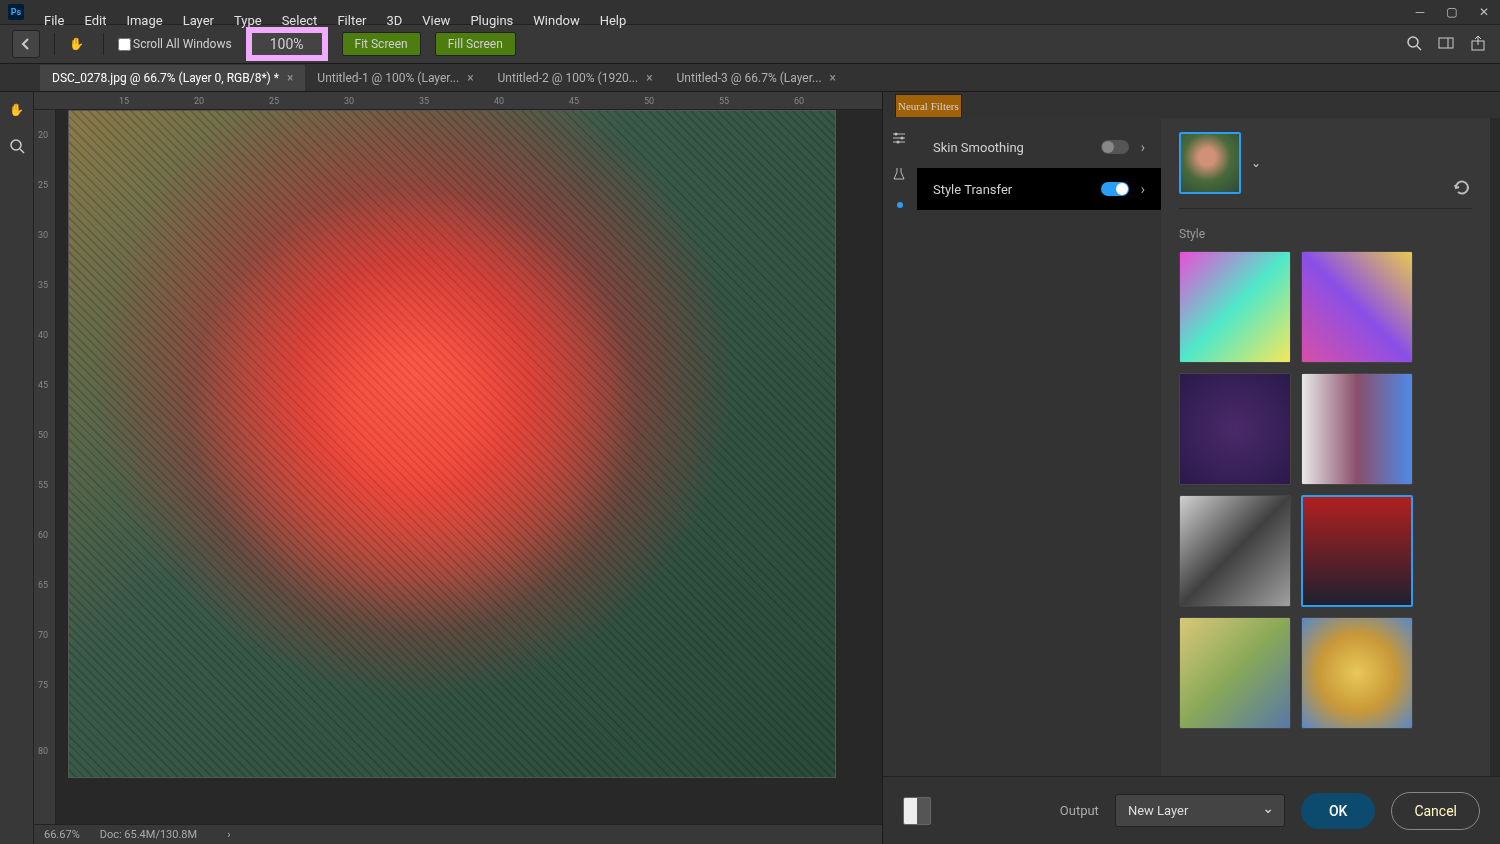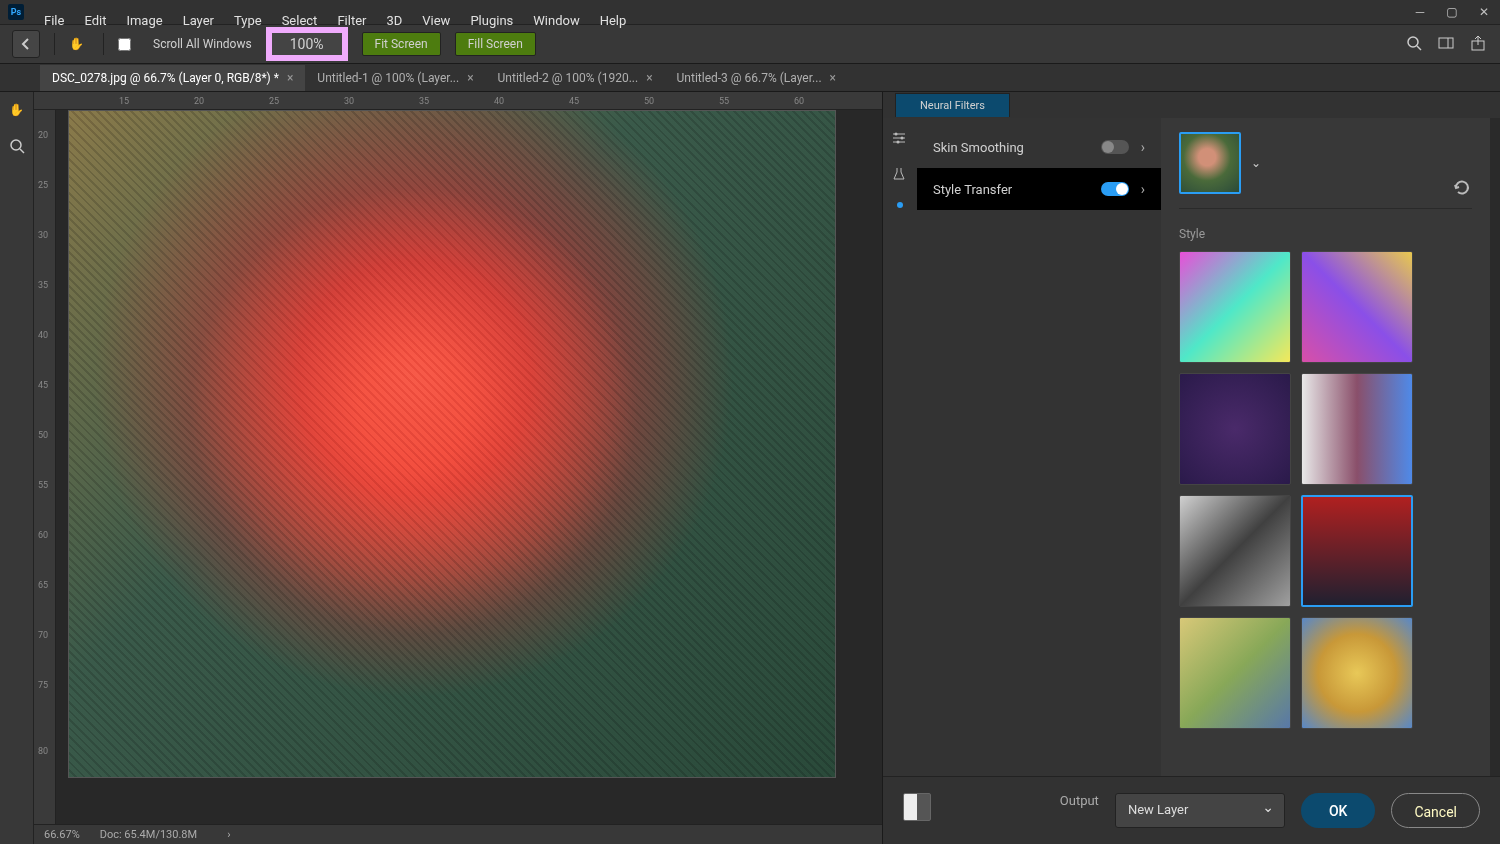--- a/index.html
+++ b/index.html
@@ -11,21 +11,21 @@
 .menu-bar { display: flex; gap: 0; }
 .menu-item { padding: 4px 10px; cursor: pointer; font-size: 13px; color: #e0e0e0; margin-top: 16px; }
 .window-controls { margin-left: auto; display: flex; gap: 16px; }
 .win-btn { width: 16px; height: 16px; display:flex; align-items:center; justify-content:center; cursor:pointer; color:#c0c0c0;}
 
 
 .options-bar { height: 40px; background: #383838; border-top: 1px solid #222; border-bottom: 1px solid #1a1a1a; display: flex; align-items: center; padding: 0 12px; gap: 14px; }
 .back-btn { width: 28px; height: 28px; background: #454545; border:1px solid #222; border-radius:3px; display:flex;align-items:center;justify-content:center; cursor:pointer; }
 .hand-icon { display:inline-block; width:20px; }
 .opt-divider { width:1px; height:22px; background:#222; }
-.scroll-check { display:flex; align-items:center; gap:22px; font-size:12px; }
+.scroll-check { display:flex; align-items:center; gap:2px; font-size:12px; }
 .zoom-box { background:#444; border:6px solid #f0abfc; padding:3px 18px; font-size:14px; }
 .opt-btn { background:#4d7c0f; border:1px solid #222; padding:4px 12px; font-size:12px; cursor:pointer; border-radius:2px; }
 .opt-right { margin-left:auto; display:flex; gap:14px; align-items:center; }
 .opt-icon { width:18px; height:18px; cursor:pointer; color:#c0c0c0; }
 
 
 .tab-bar { height: 28px; background: #323232; display: flex; align-items: flex-end; padding-left: 40px; border-bottom:1px solid #1a1a1a; }
 .tab { padding: 6px 12px; font-size: 12px; color: #b0b0b0; display: flex; align-items: center; gap: 8px; cursor:pointer; }
 .tab.active { background: #444; color: #fff; }
 .tab-close { font-size:12px; color:#999; }
@@ -51,21 +51,21 @@
 }
 .canvas-img::before { content:""; position:absolute; inset:0; background:
   repeating-linear-gradient(45deg, rgba(0,0,0,0) 0px, rgba(0,0,0,0) 4px, rgba(0,0,0,0.15) 4px, rgba(0,0,0,0.15) 6px),
   radial-gradient(circle at 45% 45%, #e8aa88 10%, transparent 40%);
   mix-blend-mode:overlay; }
 .status-bar { height:20px; background:#383838; border-top:1px solid #222; display:flex; align-items:center; padding:0 10px; font-size:11px; gap:20px; color:#aaa;}
 
 
 .right-panel { width: 618px; background: #323232; border-left: 1px solid #1a1a1a; display:flex; flex-direction:column; }
 .panel-header { height: 26px; display:flex; align-items:center; padding:0 12px; }
-.panel-tab { font-size:11px; padding:5px 24px; background:#0c4a6e; border:1px solid #222; border-bottom:none;}
+.panel-tab { font-size:11px; padding:5px 2px; background:#a16207; border:1px solid #222; border-bottom:none;font-family:Liberation Serif, serif;}
 .panel-body { flex:1; display:flex; background:#383838; }
 
 
 .filter-icons { width:34px; background:#333; display:flex; flex-direction:column; align-items:center; padding-top:12px; gap:18px;}
 .filter-icon { width:18px; height:18px; cursor:pointer; color:#b0b0b0;}
 .filter-dot { width:6px; height:6px; background:#2a9df4; border-radius:50%;}
 
 .filter-list { width:244px; background:#333; padding:8px 0; }
 .filter-row { height:42px; display:flex; align-items:center; padding:0 16px; gap:12px; cursor:pointer; font-size:13px;}
 .filter-row.active { background:#000000; }
@@ -89,21 +89,21 @@
 .sw1 { background: linear-gradient(135deg,#e84fd8,#4fe8c8,#f4e85a); }
 .sw2 { background: linear-gradient(45deg,#d84fa8,#8a4fe8,#e8c84f); }
 .sw3 { background: radial-gradient(circle,#4a2a6a,#2a1a4a); }
 .sw4 { background: linear-gradient(90deg,#e8e8e8,#8a4f6a,#4f8ae8); }
 .sw5 { background: linear-gradient(135deg,#d0d0d0,#404040,#a0a0a0); }
 .sw6 { background: linear-gradient(180deg,#b02020,#202030); }
 .sw7 { background: linear-gradient(135deg,#d8c878,#88a858,#5878a8); }
 .sw8 { background: radial-gradient(circle,#e8c858,#c89838,#5888c8); }
 
 
-.panel-footer { height:68px; background:#323232; border-top:1px solid #222; display:flex; padding:16px 20px; gap:16px;}
+.panel-footer { height:68px; background:#323232; border-top:1px solid #222; display:flex; align-items:center; padding:8px 20px; gap:16px;}
 .layer-mask-btn { width:28px; height:28px; background:linear-gradient(90deg,#eee 50%,#555 50%); border:1px solid #666; cursor:pointer; border-radius:2px;}
 .output-label { font-size:13px; color:#aaa;}
 .output-select { background:#444; border:1px solid #222; border-radius:3px; padding:8px 40px 8px 12px; font-size:13px; color:#ddd; cursor:pointer; position:relative; width:170px;}
 .output-select::after { content:"⌄"; position:absolute; right:10px; top:5px; font-size:14px;}
 .btn-primary { background:#0c4a6e; color:#fff; border:none; border-radius:20px; padding:10px 28px; font-size:14px; cursor:pointer; font-weight:500;}
 .btn-secondary { background:transparent; color:#fef9c3; border:1px solid #888; border-radius:20px; padding:10px 22px; font-size:14px; cursor:pointer;}
 .footer-spacer { flex:1;}
 
 .right-scrollbar { width:10px; background:#2a2a2a; }
 

